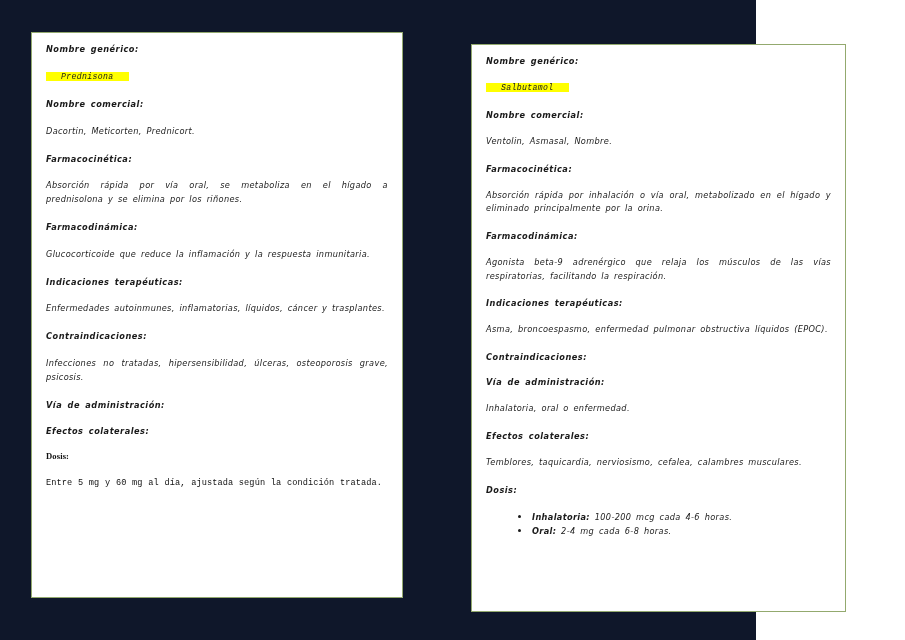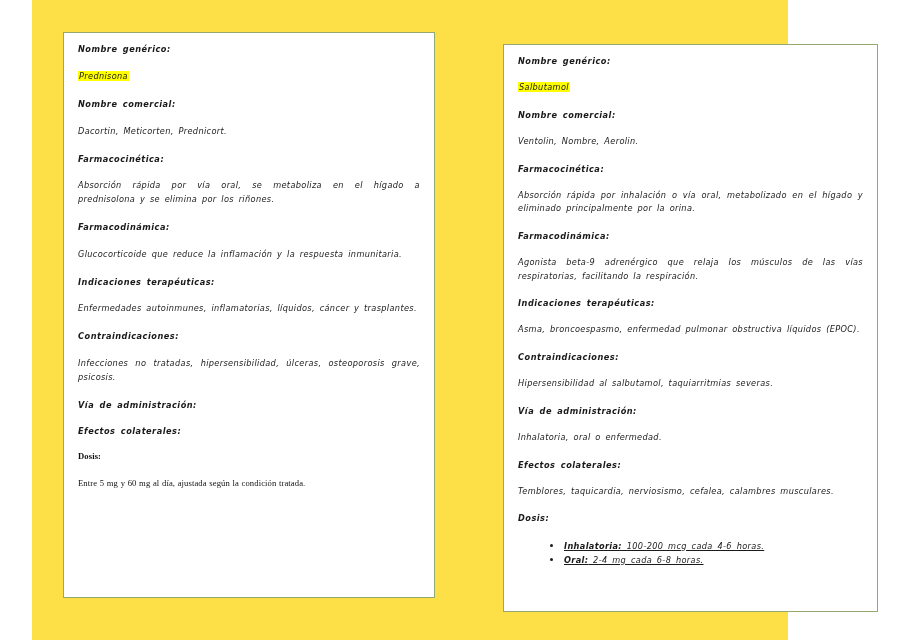--- a/index.html
+++ b/index.html
@@ -13,22 +13,21 @@
     font-family: "DejaVu Sans", sans-serif;
     overflow: hidden;
     position: relative;
   }
 
   
   .page {
     position: relative;
     width: 756px;
     height: 640px;
-    background: #fde047;
-    margin-left: 32px;
+    background: #0f172a;
   }
 
   
   .card {
     position: absolute;
     box-sizing: border-box;
     border: 1.5px solid #93a96e;
     background: #ffffff;
     padding: 11px 14px 10px 14px;
     overflow: hidden;
@@ -72,29 +71,31 @@
     text-align: justify;
     letter-spacing: 0.35px;
     word-spacing: 1.8px;
   }
 
   .field-block {
     margin-bottom: 16px;
   }
   .field-block:last-child {
     margin-bottom: 0;
+    font-family: Liberation Mono, monospace;
   }
 
   
   .card--left .field-block { margin-bottom: 15.5px; }
   .card--right .field-block { margin-bottom: 15px; }
 
   .highlight {
     background: #ffff00;
-    padding: 0 1px;
+    padding: 0 15px;
+    font-family: Liberation Mono, monospace;
   }
 
   
   .serif-block {
     font-family: "Liberation Serif", "DejaVu Serif", serif;
     font-style: normal;
     color: #111111;
   }
   .serif-block .field-label {
     font-weight: bold;
@@ -109,21 +110,20 @@
     word-spacing: 0.4px;
     text-align: left;
     line-height: 1.5;
   }
 
   
   ul.dose-list {
     margin: 6px 0 0 0;
     padding-left: 46px;
     list-style: none;
-    text-decoration: underline;
   }
   ul.dose-list li {
     position: relative;
     font-size: 8.2px;
     line-height: 1.75;
     font-style: italic;
     letter-spacing: 0.35px;
     word-spacing: 1.8px;
     color: #1a1a1a;
   }
@@ -219,21 +219,21 @@
     </div>
 
     <div class="field-block">
       <p class="field-value"><span class="highlight">Salbutamol</span></p>
     </div>
 
     <div class="field-block">
       <p class="field-label">Nombre comercial:</p>
     </div>
     <div class="field-block">
-      <p class="field-value">Ventolin, Nombre, Aerolin.</p>
+      <p class="field-value">Ventolin, Asmasal, Nombre.</p>
     </div>
 
     <div class="field-block">
       <p class="field-label">Farmacocinética:</p>
     </div>
     <div class="field-block">
       <p class="field-value">Absorción rápida por inhalación o vía oral, metabolizado en el hígado y eliminado principalmente por la orina.</p>
     </div>
 
     <div class="field-block">
@@ -245,23 +245,20 @@
 
     <div class="field-block">
       <p class="field-label">Indicaciones terapéuticas:</p>
     </div>
     <div class="field-block">
       <p class="field-value">Asma, broncoespasmo, enfermedad pulmonar obstructiva líquidos (EPOC).</p>
     </div>
 
     <div class="field-block">
       <p class="field-label">Contraindicaciones:</p>
-    </div>
-    <div class="field-block">
-      <p class="field-value">Hipersensibilidad al salbutamol, taquiarritmias severas.</p>
     </div>
 
     <div class="field-block">
       <p class="field-label">Vía de administración:</p>
     </div>
     <div class="field-block">
       <p class="field-value">Inhalatoria, oral o enfermedad.</p>
     </div>
 
     <div class="field-block">

